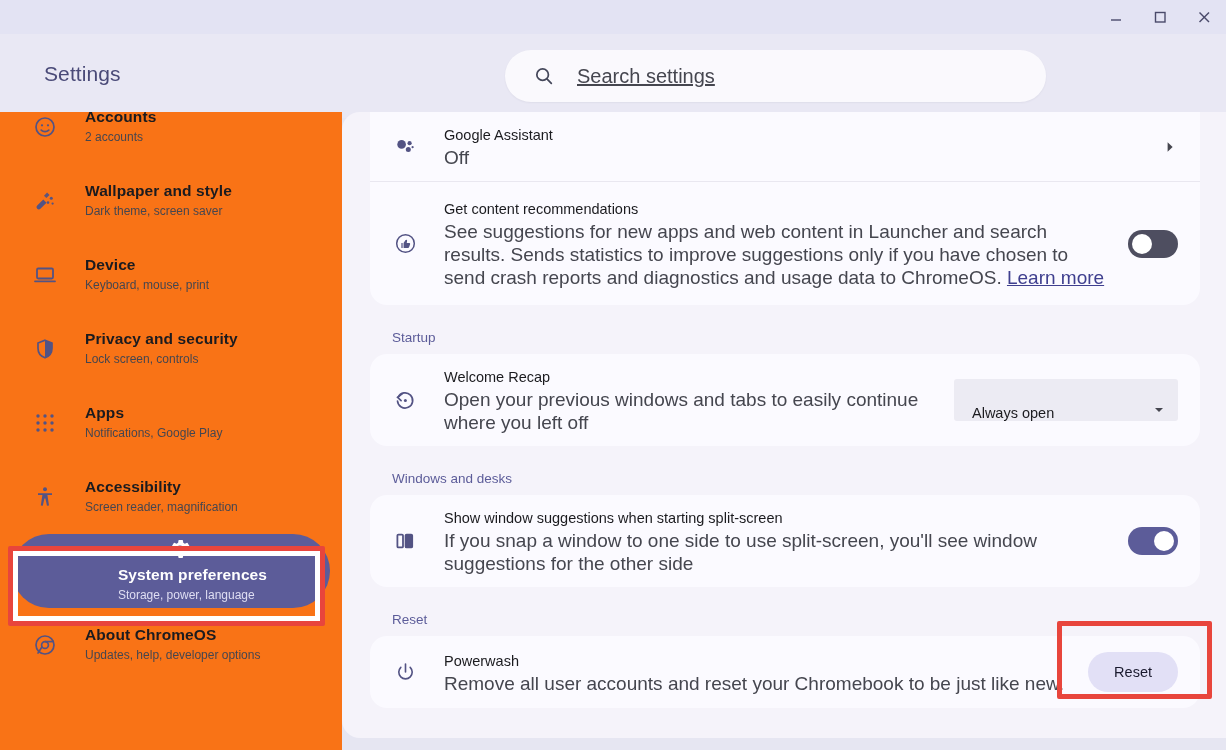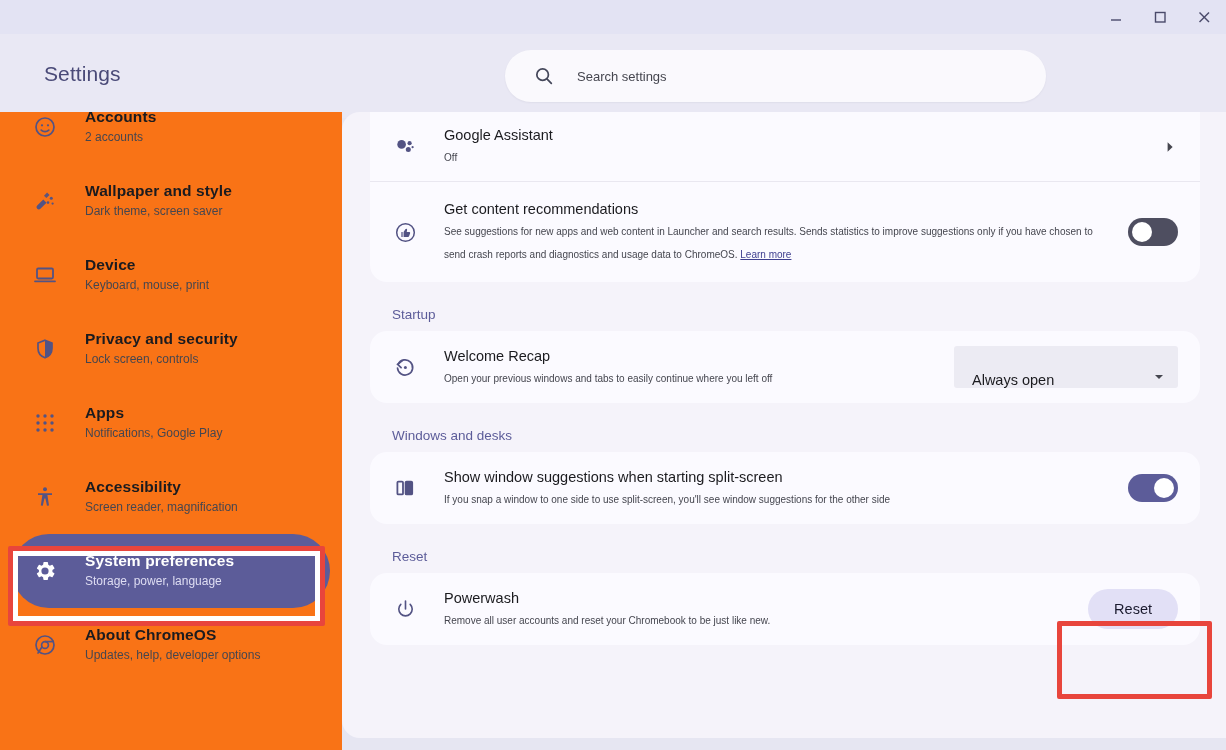--- a/index.html
+++ b/index.html
@@ -47,21 +47,21 @@
     width: 541px; height: 52px;
     background: #faf9fd;
     border-radius: 26px;
     display: flex; align-items: center;
     padding-left: 28px;
     box-shadow: 0 1px 2px rgba(60,60,90,.06);
   }
   #search-icon { width: 22px; height: 22px; color: #44475a; flex: 0 0 auto; }
   #search-placeholder {
     margin-left: 22px;
-    font-size: 13px; color: #45464f;
+    font-size: 20px; color: #45464f; text-decoration: underline;
   }
 
   
   #sidebar {
     position: absolute; left: 0; top: 112px;
     width: 342px; height: 638px;
     background: #f97316;
     overflow: hidden;
   }
   .nav-item {
@@ -80,21 +80,21 @@
   }
   .nav-icon svg { display: block; }
   .nav-text { margin-left: 25px; }
   .nav-title {
     font-size: 15.5px; font-weight: 700; color: #1b1b1f;
     line-height: 21px; letter-spacing: .1px;
   }
   .nav-sub {
     font-size: 12px; color: #46464f; line-height: 21px; margin-top: 2px;
   }
-  .nav-item.selected { background: #5c5c99; }
+  .nav-item.selected { background: #5c5c99; flex-direction: column; }
   .nav-item.selected .nav-icon { color: #ffffff; }
   .nav-item.selected .nav-title { color: #ffffff; }
   .nav-item.selected .nav-sub { color: #dfdef3; }
 
   
   .redbox {
     position: absolute;
     border: 5px solid #e8453c;
     background: transparent;
     pointer-events: none;
@@ -136,21 +136,21 @@
   }
   .row + .row { border-top: 1px solid #e9e7f0; }
   .row-icon {
     width: 34px; flex: 0 0 34px;
     display: flex; align-items: center; justify-content: center;
     color: #535384;
   }
   .row-icon svg { display: block; }
   .row-body { flex: 1 1 auto; margin-left: 22px; padding: 12px 0; }
   .row-title { font-size: 14.5px; color: #1b1b1f; line-height: 22px; }
-  .row-sub { font-size: 10px; color: #45464f; line-height: 23px; margin-top: 1px; }
+  .row-sub { font-size: 19px; color: #45464f; line-height: 23px; margin-top: 1px; }
   .row-sub a { color: #3f3f8f; text-decoration: underline; }
   .row-trail { flex: 0 0 auto; display: flex; align-items: center; }
 
   .section-label {
     font-size: 13.5px; color: #5c5c99;
     margin: 25px 0 9px 26px;
   }
 
   .chevron { color: #46464f; }
 

